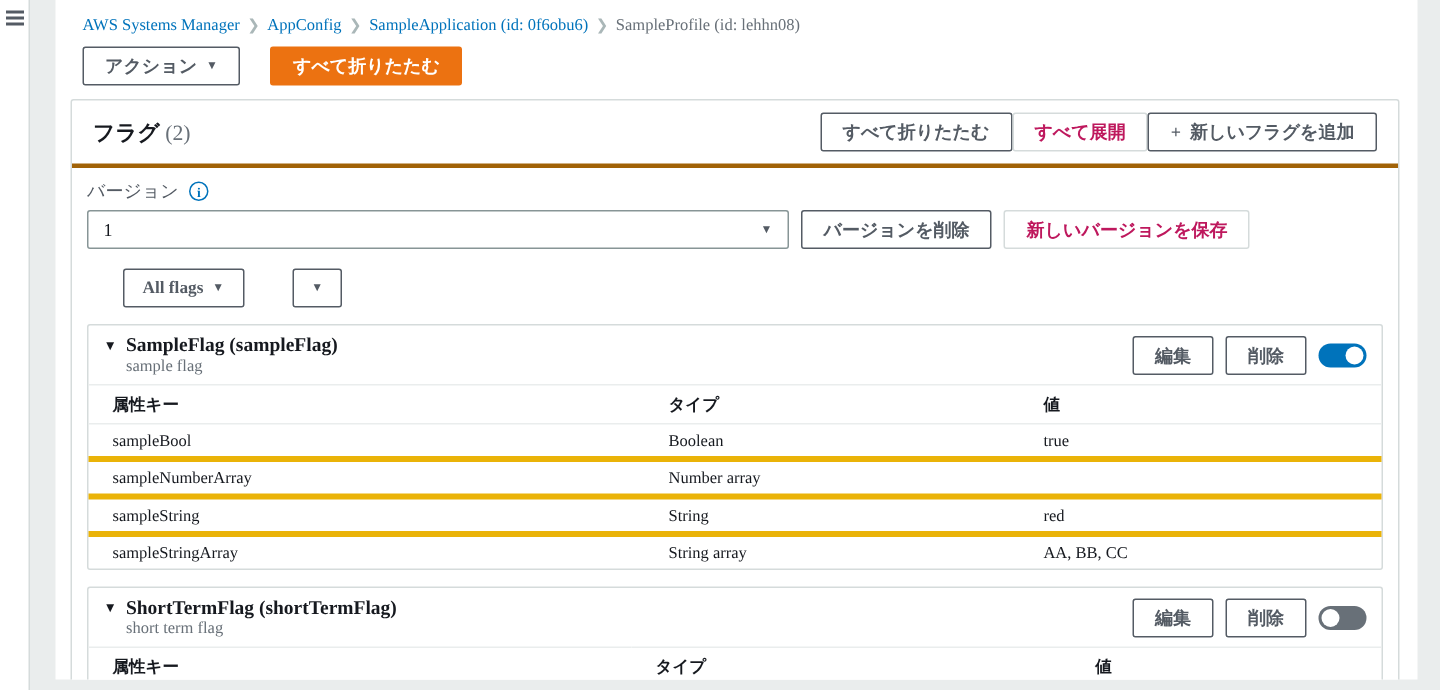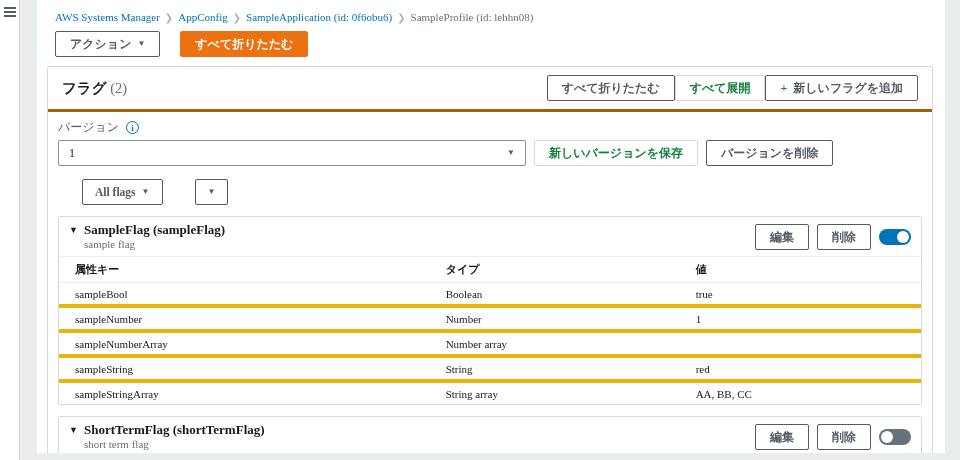--- a/index.html
+++ b/index.html
@@ -31,21 +31,21 @@
   .title-actions { display:flex; gap:20px; align-items:flex-start; }
 
   .btn {
     display:inline-flex; align-items:center; gap:6px;
     background:#fff; border:1px solid #545b64; border-radius:2px;
     color:#545b64; font-weight:700; font-size:12px;
     padding:4px 14px; line-height:16px; cursor:pointer; white-space:nowrap;
     font-family:inherit;
   }
   .btn.small { font-size:11.5px; padding:4px 12px;margin-left:24px; }
-  .btn.disabled { color:#15803d; border-color:#d5dbdb; cursor:default; }
+  .btn.disabled { color:#be185d; border-color:#d5dbdb; cursor:default; }
   .btn.primary { background:#ec7211; border-color:#ec7211; color:#fff; }
   .caret { font-size:8px; line-height:8px; color:inherit; }
 
   
   .card { margin:0 12px 0 10px; border:1px solid #d5dbdb; border-radius:2px; background:#fff; }
   .card-header {
     display:flex; justify-content:space-between; align-items:center;
     padding:8px 14px; border-bottom:3px solid #a16207;
   }
   .card-title { font-size:14.5px; font-weight:700; }
@@ -139,22 +139,22 @@
     <div class="card-body">
       <div class="version-label">
         <span>バージョン</span>
         <i class="info-icon">i</i>
       </div>
       <div class="version-row">
         <div class="select-box">
           <span>1</span>
           <span class="caret">▼</span>
         </div>
+        <button class="btn">バージョンを削除</button>
         <button class="btn disabled">新しいバージョンを保存</button>
-        <button class="btn">バージョンを削除</button>
       </div>
 
       <div class="filter-row">
         <button class="btn small">
           <span>All flags</span>
           <span class="caret">▼</span>
         </button>
         <button class="btn small">
           <span class="caret">▼</span>
         </button>
@@ -190,25 +190,20 @@
               <th>値</th>
             </tr>
           </thead>
           <tbody>
             <tr>
               <td>sampleBool</td>
               <td>Boolean</td>
               <td>true</td>
             </tr>
             <tr>
-              <td>sampleNumber</td>
-              <td>Number</td>
-              <td>1</td>
-            </tr>
-            <tr>
               <td>sampleNumberArray</td>
               <td>Number array</td>
               <td></td>
             </tr>
             <tr>
               <td>sampleString</td>
               <td>String</td>
               <td>red</td>
             </tr>
             <tr>

